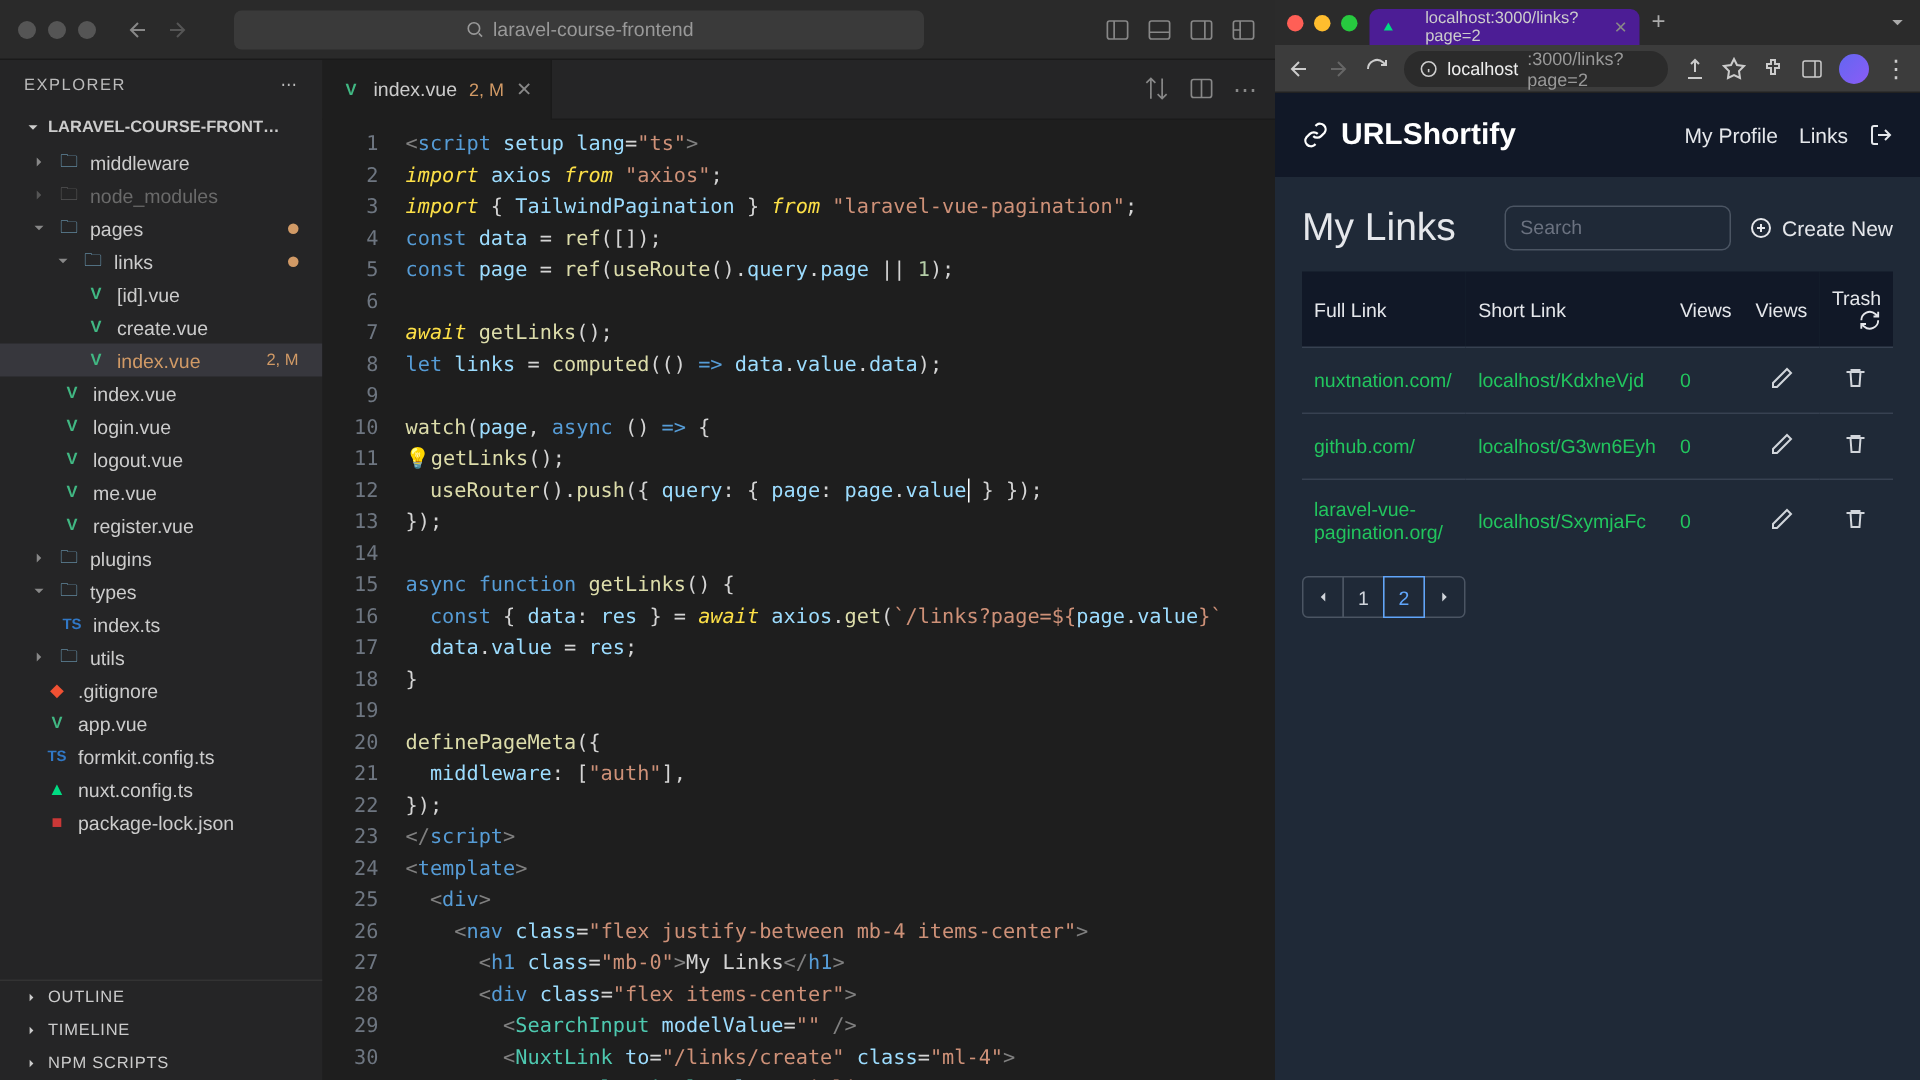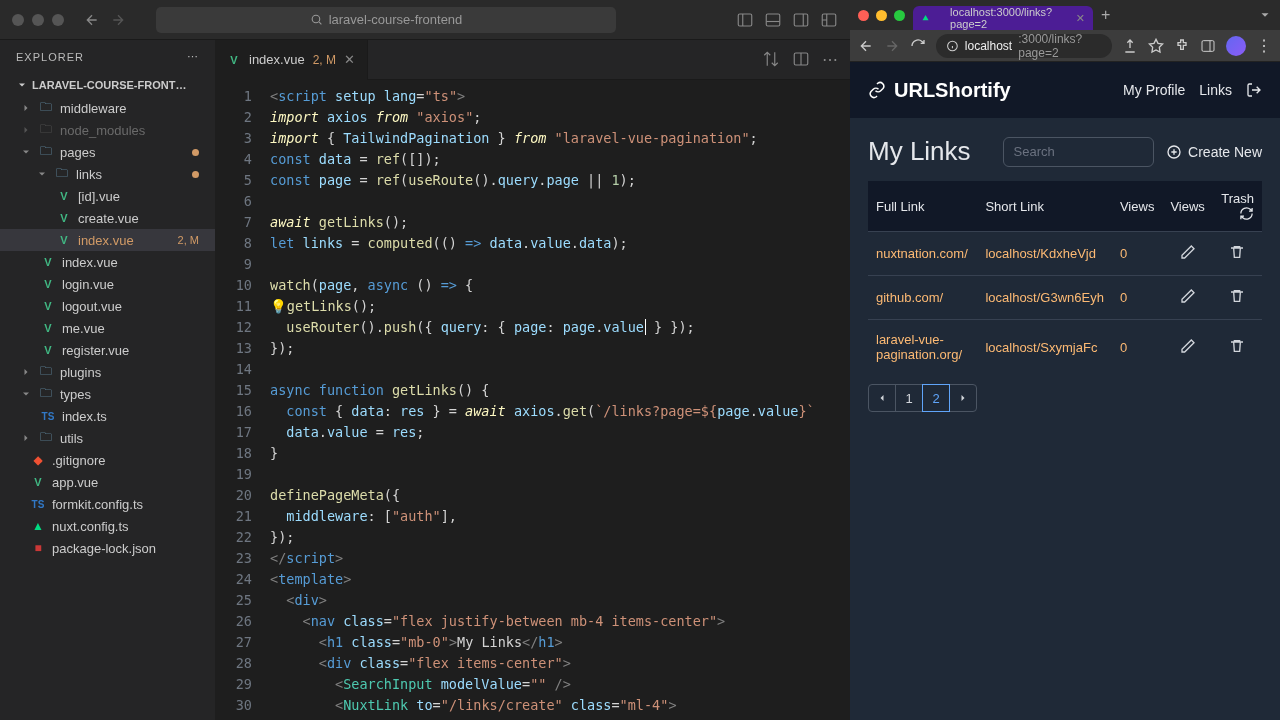--- a/index.html
+++ b/index.html
@@ -42,21 +42,21 @@
 .tab { height: 40px; display: flex; align-items: center; gap: 8px; padding: 0 12px; background: #1e1e1e; color: #ccc; font-size: 13px; border-right: 1px solid #1a1a1a; }
 .tab .fico { width: 14px; height: 14px; }
 .tabstatus { color: #d19a66; font-size: 12px; }
 .tabclose { color: #888; cursor: pointer; }
 .tabright { margin-left: auto; display: flex; gap: 12px; padding-right: 12px; color: #888; }
 .tabright svg { width: 18px; height: 18px; }
 .code { flex: 1; display: flex; font-family: "Menlo", "Consolas", monospace; font-size: 13.5px; line-height: 21px; overflow: auto; }
 .gutter { width: 55px; text-align: right; color: #6e7681; padding: 6px 18px 6px 0; user-select: none; }
 .gutter div { }
 .codetxt { flex: 1; padding: 6px 0; white-space: pre; color: #d4d4d4; }
-.k { color: #fef9c3; font-style: italic; }
+.k { color: #fde047; font-style: italic; }
 .t { color: #4ec9b0; }
 .f { color: #dcdcaa; }
 .s { color: #ce9178; }
 .v { color: #9cdcfe; }
 .n { color: #b5cea8; }
 .c { color: #569cd6; }
 .bulb { color: #ffcc00; }
 .at { color: #9cdcfe; }
 .tag { color: #569cd6; }
 .br { color: #808080; }
@@ -86,21 +86,21 @@
 .toprow { display: flex; align-items: center; gap: 12px; margin-bottom: 14px; }
 .h1 { font-size: 26px; font-weight: 400; color: #e5e7eb; }
 .srch { flex: 1; margin-left: 20px; }
 .srch input { width: 100%; height: 30px; background: transparent; border: 1px solid #4b5563; border-radius: 6px; padding: 0 10px; color: #e5e7eb; font-size: 13px; }
 .srch input::placeholder { color: #6b7280; }
 .createbtn { display: flex; align-items: center; gap: 6px; font-size: 14px; color: #e5e7eb; cursor: pointer; }
 .createbtn svg { width: 16px; height: 16px; }
 .tbl { width: 100%; border-collapse: collapse; font-size: 13px; }
 .tbl th { text-align: left; background: #111827; padding: 10px 8px; font-weight: 500; color: #e5e7eb; }
 .tbl th:last-child { text-align: right; }
-.tbl td { padding: 12px 8px; border-top: 1px solid #374151; color: #fdba74; vertical-align: middle; }
+.tbl td { padding: 12px 8px; border-top: 1px solid #374151; color: #22c55e; vertical-align: middle; }
 .iconcell { text-align: center; }
 .iconcell svg { width: 16px; height: 16px; color: #d1d5db; cursor: pointer; }
 .refreshh { float: right; }
 .pagin { display: flex; gap: 0; margin-top: 10px; }
 .pbtn { width: 28px; height: 28px; border: 1px solid #4b5563; display: flex; align-items: center; justify-content: center; font-size: 13px; color: #d1d5db; cursor: pointer; background: transparent; margin-left: -1px; }
 .pbtn:first-child { border-radius: 4px 0 0 4px; margin-left: 0; }
 .pbtn:last-child { border-radius: 0 4px 4px 0; }
 .pbtn.active { border-color: #60a5fa; color: #60a5fa; position: relative; z-index: 1; }
 .pbtn svg { width: 12px; height: 12px; }
 .cursor { border-left: 1px solid #fff; margin-left: 1px; }
@@ -262,20 +262,40 @@
             <span class="fico ts">TS</span>
             <span>formkit.config.ts</span>
           </div>
         <div class="it" style="padding-left:30px">
             <span class="fico nuxt">▲</span>
             <span>nuxt.config.ts</span>
           </div>
         <div class="it" style="padding-left:30px">
             <span class="fico npm">■</span>
             <span>package-lock.json</span>
+          </div>
+      </div>
+      <div class="bottompanels">
+        <div class="bp">
+            <svg viewBox="0 0 16 16" fill="currentColor">
+              <path d="M6 4l4 4-4 4"></path>
+            </svg>
+            <span>OUTLINE</span>
+          </div>
+        <div class="bp">
+            <svg viewBox="0 0 16 16" fill="currentColor">
+              <path d="M6 4l4 4-4 4"></path>
+            </svg>
+            <span>TIMELINE</span>
+          </div>
+        <div class="bp">
+            <svg viewBox="0 0 16 16" fill="currentColor">
+              <path d="M6 4l4 4-4 4"></path>
+            </svg>
+            <span>NPM SCRIPTS</span>
           </div>
       </div>
     </div>
     <div class="editor">
       <div class="tabs">
         <div class="tab">
           <span class="fico vue">V</span>
           <span>index.vue</span>
           <span class="tabstatus">2, M</span>
           <span class="tabclose">✕</span>

